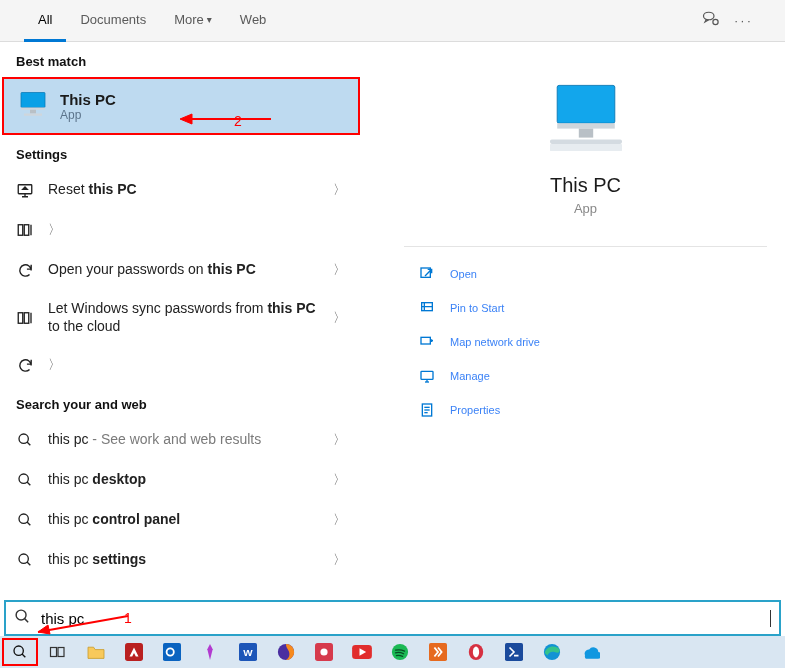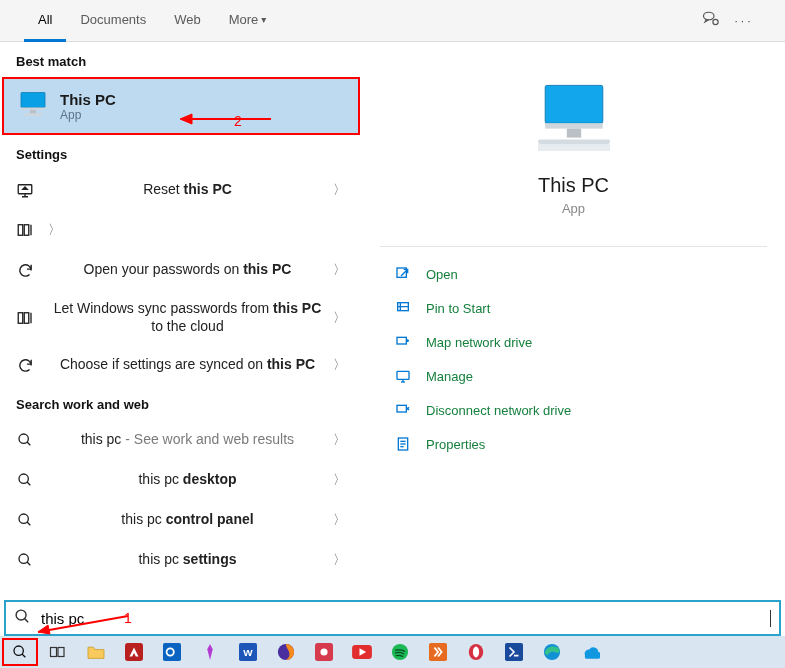--- a/index.html
+++ b/index.html
@@ -32,21 +32,21 @@
     cursor: pointer;
     border-bottom: 3px solid transparent;
   }
   .tab.active { color: #000; border-bottom: 3px solid #0078d4; }
   .tabs-spacer { flex: 1; }
   .tabs-right { display: flex; gap: 14px; align-items: center; color: #5a5a5a; padding-right:8px;}
   .tabs-right > div { cursor: pointer; }
   .chevron { font-size: 10px; margin-left: 3px; }
 
   
-  .main { display: flex; height: calc(668px - 42px - 36px - 32px); }
+  .main { display: flex; height: calc(668px - 42px - 36px - 32px); gap: 24px; }
   .left { width: 362px; background: #fff; overflow-y: auto; }
   .right { flex: 1; padding: 18px; }
 
   .section-header {
     font-weight: 600;
     font-size: 13px;
     padding: 12px 16px 8px 16px;
     color: #111;
   }
 
@@ -63,21 +63,20 @@
   .best-match .pc-icon { width: 30px; height: 30px; margin-right: 12px; }
   .best-match-title { font-weight: 600; font-size: 15px; }
   .best-match-sub { color: #5c748b; font-size: 12px; }
 
   .list-row {
     display: flex;
     align-items: center;
     padding: 10px 16px;
     cursor: pointer;
     min-height: 40px;
-    text-align: center;
   }
   .list-row .row-icon {
     width: 18px; height: 18px; margin-right: 14px;
     display: inline-flex; align-items: center; justify-content: center;
     color: #333;
     font-size: 15px;
   }
   .row-text { flex: 1; font-size: 14px; color: #222; line-height:1.25; padding-right:6px; }
   .row-text .b { font-weight: 600; }
   .row-text .grey { color: #7a7a7a; margin-top: 17px; }
@@ -87,22 +86,22 @@
   .right-hero { text-align: center; padding: 20px 0 30px 0; }
   .pc-big { width: 90px; height: 80px; margin: 0 auto 14px auto; }
   .right-title { font-size: 20px; color: #1b1b1b; margin-bottom: 4px; }
   .right-sub { color: #888; font-size: 13px; }
 
   .right-sep { border-top: 1px solid #e4e4e4; margin: 0 0 10px 0; }
   .action-row {
     display:flex; align-items:center;
     padding: 8px 14px;
     cursor:pointer;
-    font-size:13px;
-    color:#15803d;
+    font-size:11px;
+    color:#3b82f6;
   }
   .action-ico {
     width:18px; height:18px; margin-right:14px;
     color:#0078d4;
     display:inline-flex; align-items:center; justify-content:center;
   }
 
   
   .searchbar {
     position: absolute;
@@ -141,25 +140,25 @@
   .arrow { stroke:red; fill:red; }
 
   
 </style>
 </head>
 <body>
 
 <div class="tabs">
   <div class="tab active">All</div>
   <div class="tab">Documents</div>
-  <div class="tab">Web</div>
   <div class="tab">
     <span>More</span>
       <span class="chevron">▾</span>
   </div>
+  <div class="tab">Web</div>
   <div class="tabs-spacer"></div>
   <div class="tabs-right">
     <div>
       <svg width="18" height="18" viewBox="0 0 24 24" fill="none" stroke="#555" stroke-width="1.6">
           <ellipse cx="9" cy="8" rx="7" ry="5"></ellipse>
           <path d="M6 12l-2 4 5-3"></path>
           <circle cx="18" cy="16" r="3.5"></circle>
         </svg>
     </div>
     <div style="letter-spacing:2px;">···</div>
@@ -238,27 +237,24 @@
       </span>
       <span class="row-chevron">〉</span>
     </div>
 
     <div class="list-row">
       <span class="row-icon">
         <svg width="17" height="17" viewBox="0 0 24 24" fill="none" stroke="#222" stroke-width="2">
             <path d="M20 12a8 8 0 10-2.3 5.6M20 4v6h-6"></path>
           </svg>
       </span>
-      <span class="row-text">
-        <span>Choose if settings are synced on </span><span class="b">this PC</span><span></span>
-      </span>
-      <span class="row-chevron">〉</span>
-    </div>
-
-    <div class="section-header">Search work and web</div>
+      <span class="row-chevron">〉</span>
+    </div>
+
+    <div class="section-header">Search your and web</div>
 
     <div class="list-row">
       <span class="row-icon">
         <svg width="16" height="16" viewBox="0 0 24 24" fill="none" stroke="#222" stroke-width="2">
             <circle cx="10" cy="10" r="7"></circle>
             <line x1="20" y1="20" x2="15" y2="15"></line>
           </svg>
       </span>
       <span class="row-text">
         <span>this pc</span><span class="b"></span><span class="grey"> - See work and web results</span>
@@ -355,29 +351,20 @@
             <rect x="3" y="5" width="18" height="12" rx="1"></rect>
             <line x1="9" y1="21" x2="15" y2="21"></line>
             <line x1="12" y1="17" x2="12" y2="21"></line>
           </svg>
       </span>
       <span>Manage</span>
     </div>
     <div class="action-row">
       <span class="action-ico">
         <svg width="16" height="16" viewBox="0 0 24 24" fill="none" stroke="#0078d4" stroke-width="2">
-            <rect x="3" y="5" width="14" height="10"></rect>
-            <path d="M17 8l4 4M21 8l-4 4"></path>
-          </svg>
-      </span>
-      <span>Disconnect network drive</span>
-    </div>
-    <div class="action-row">
-      <span class="action-ico">
-        <svg width="16" height="16" viewBox="0 0 24 24" fill="none" stroke="#0078d4" stroke-width="2">
             <rect x="5" y="3" width="14" height="18"></rect>
             <line x1="8" y1="8" x2="16" y2="8"></line>
             <line x1="8" y1="12" x2="16" y2="12"></line>
             <line x1="8" y1="16" x2="13" y2="16"></line>
           </svg>
       </span>
       <span>Properties</span>
     </div>
   </div>
 </div>

